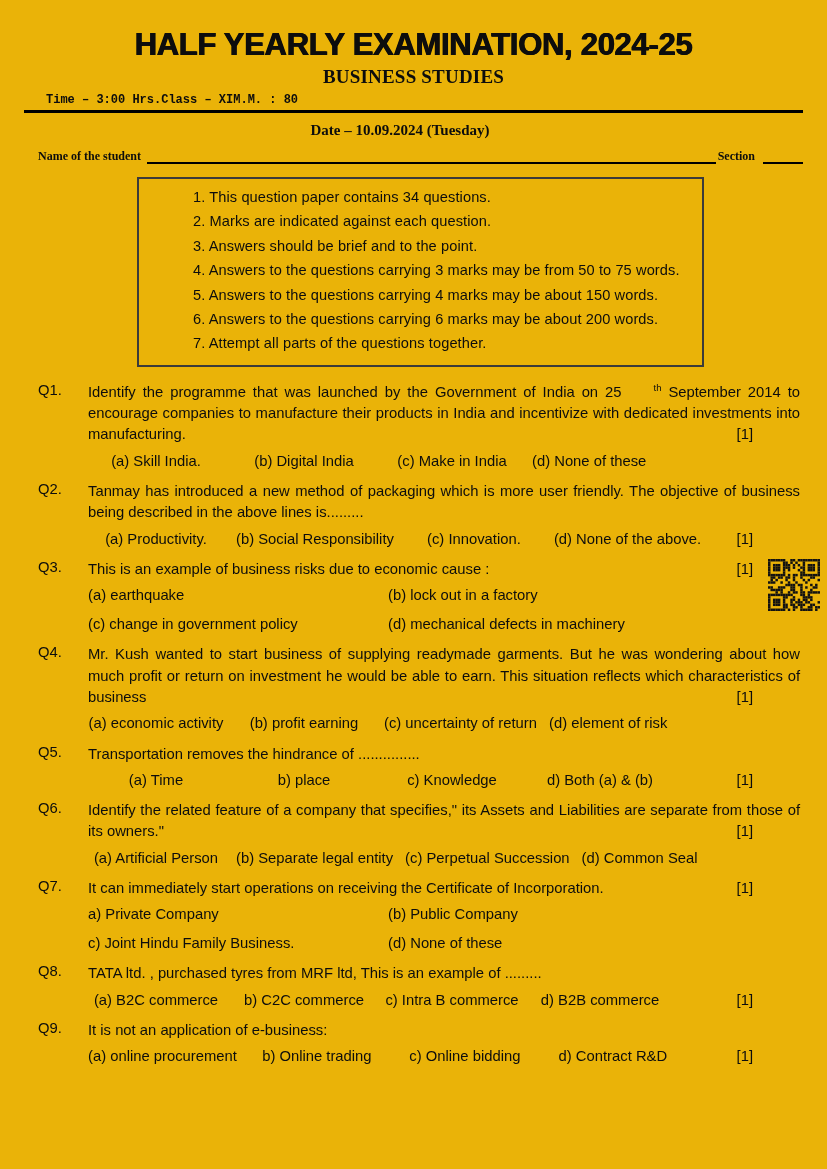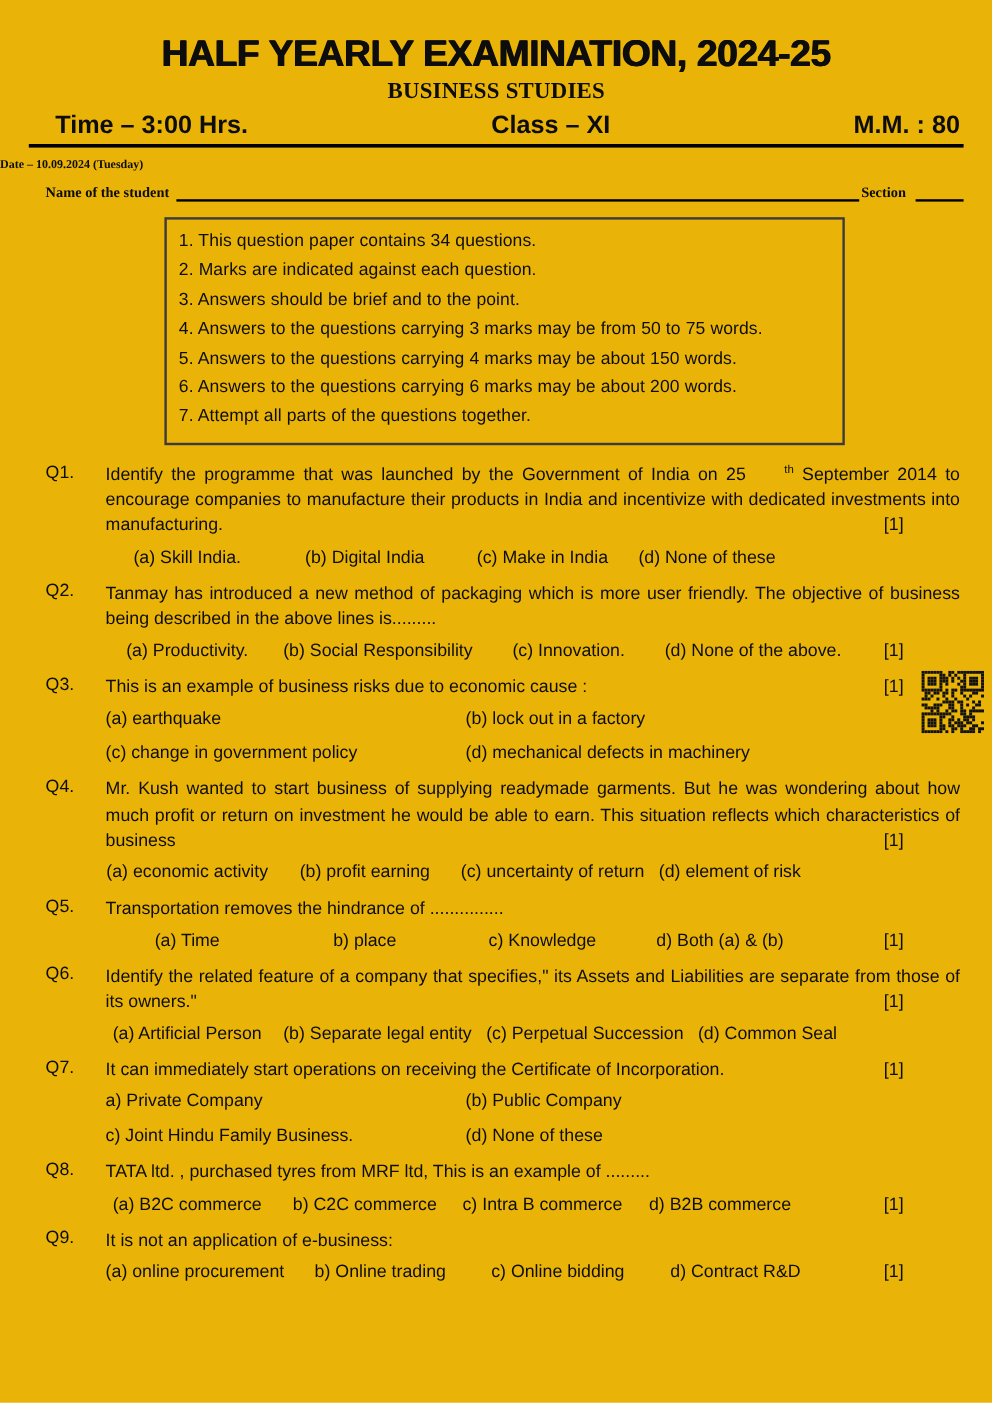--- a/index.html
+++ b/index.html
@@ -23,47 +23,47 @@
   }
   .subject{
     margin-top:3px;
     text-align:center;
     font-family:"Liberation Serif",serif;
     font-weight:bold;
     font-size:19px;
     letter-spacing:0.2px;
   }
   .meta{
-    display:flex;justify-content:space-between;align-items:baseline;
+    display:flex;align-items:baseline;
     margin:5px 27px 0 46px;
-    font-family:Liberation Sans, sans-serif;
-    font-weight:bold;font-size:21px;
+    font-family:Liberation Mono, monospace;
+    font-weight:bold;font-size:12px;
   }
   .rule{height:3px;background:#000;margin:3px 24px 0 24px;}
   .date-line{
-    text-align:left;margin:9px 27px 0 0;
-    font-family:"Liberation Serif",serif;font-weight:bold;font-size:10px;
+    text-align:center;margin:9px 27px 0 0;
+    font-family:"Liberation Serif",serif;font-weight:bold;font-size:15px;
   }
   .name-row{
     display:flex;align-items:flex-end;
     margin:5px 24px 0 38px;
     font-family:"Liberation Serif",serif;font-weight:bold;font-size:12px;
   }
   .blank{border-bottom:2px solid #000;height:18px;}
   .name-blank{flex:1;margin-left:6px;}
   .section-label{margin-left:2px;}
   .section-blank{width:40px;margin-left:8px;}
   
   .inst-box{
     margin:13px 0 0 137px;width:567px;box-sizing:border-box;
     border:2px solid #3b3b3b;
     padding:6px 10px 9px 10px;
   }
   .inst-title{font-weight:bold;text-decoration:underline;font-size:14.8px;margin-bottom:3px;}
-  .inst-item{font-size:14.6px;line-height:24.4px;letter-spacing:0.1px;}
+  .inst-item{font-size:14.6px;line-height:24.4px;letter-spacing:0.1px;margin-left:44px;}
   
   .questions{margin:15px 27px 0 38px;}
   .q{display:flex;margin-bottom:9px;}
   .q-id{flex:none;width:50px;font-size:14.8px;}
   .q-body{flex:1;min-width:0;}
   .q-text{font-size:14.8px;line-height:21.3px;text-align:justify;position:relative;}
   .q-text sup{font-size:9.5px;line-height:0;margin-left:32px;}
   .mark-abs{position:absolute;right:47px;bottom:0;}
   .opts{margin-top:5px;font-size:14.8px;line-height:21.3px;position:relative;}
   .opts-row{display:flex;flex-wrap:nowrap;align-items:baseline;padding-right:75px;text-align:center;}

